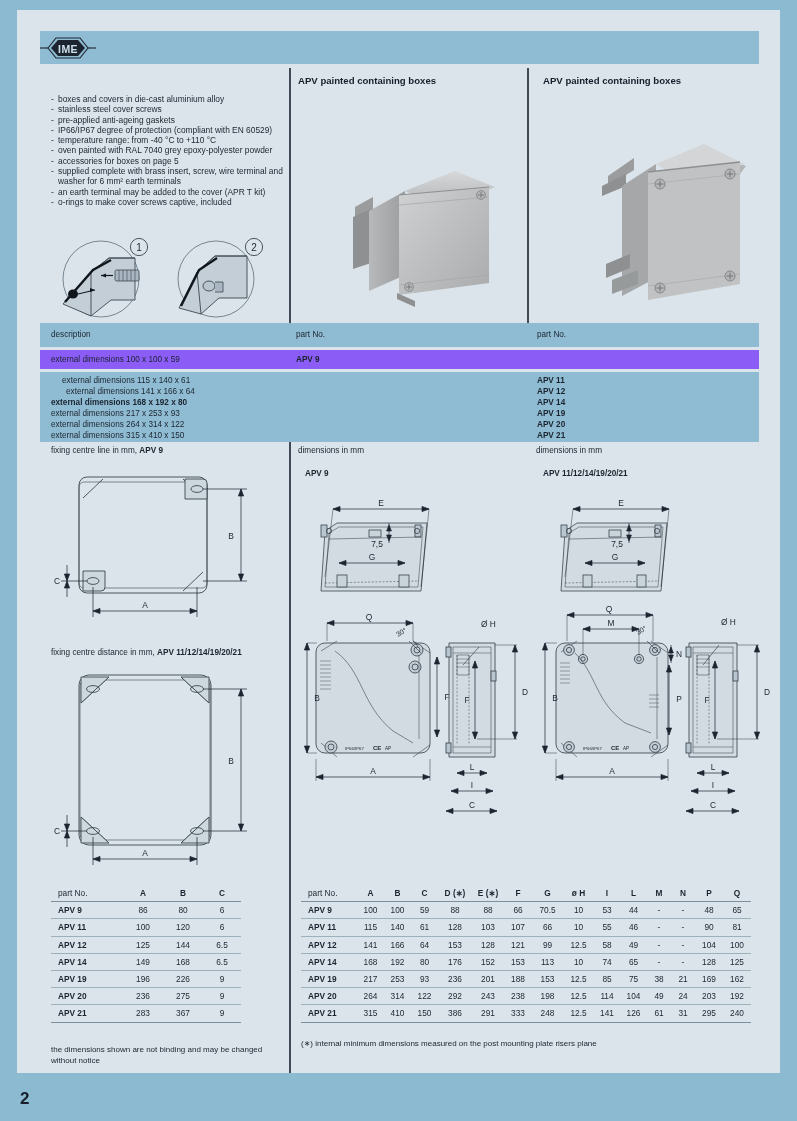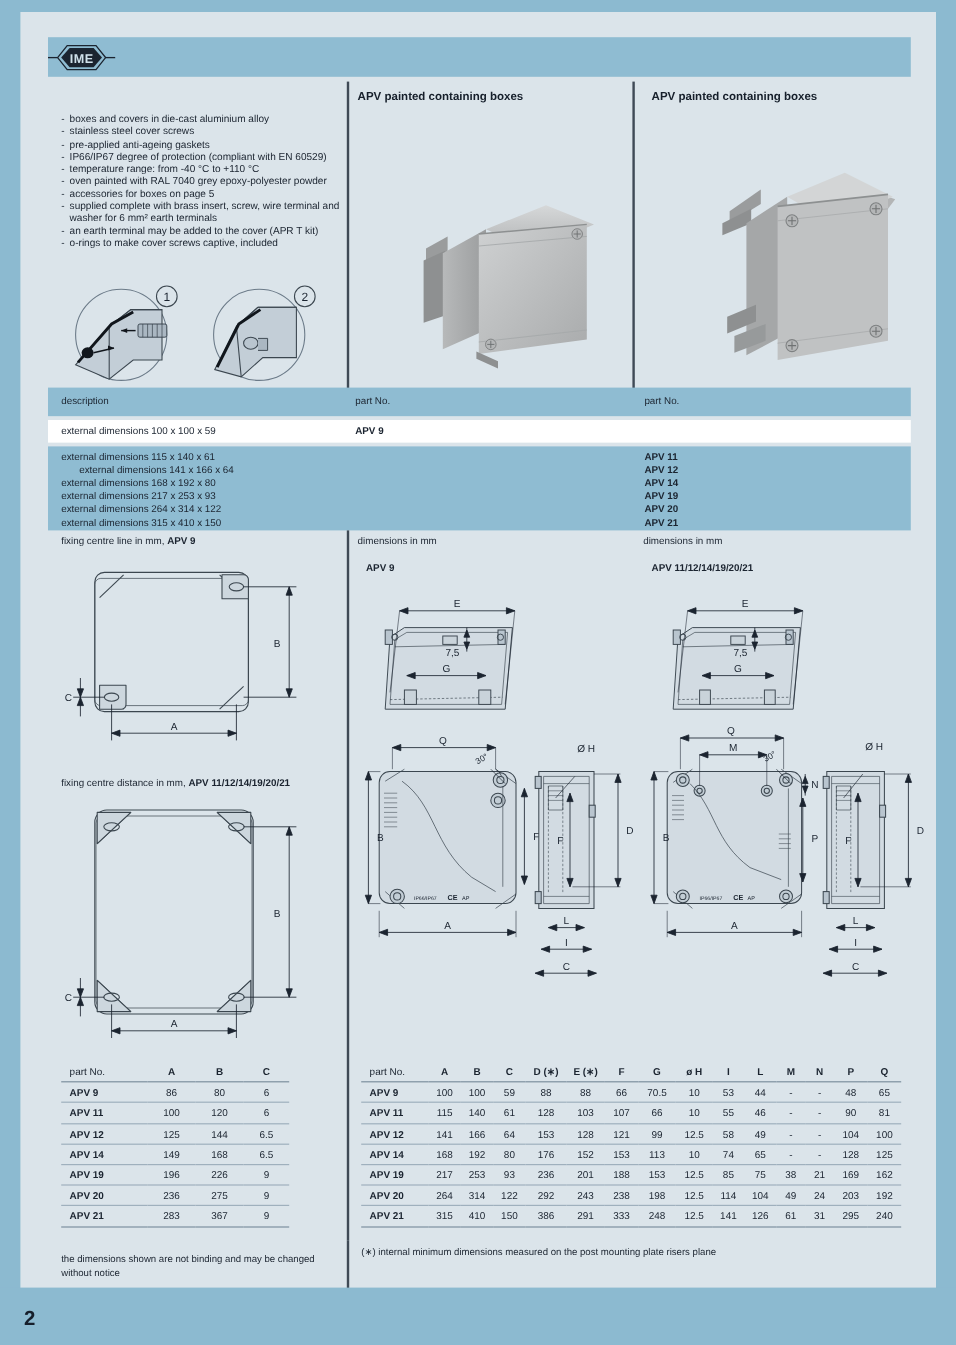--- a/index.html
+++ b/index.html
@@ -52,21 +52,21 @@
   
   .photo-head {
     position: absolute; font-size: 9.6px; font-weight: bold; color: #161f2b;
   }
   .photo-head.p1 { left: 281px; top: 65px; }
   .photo-head.p2 { left: 526px; top: 65px; }
   .photo { position: absolute; }
   
   .band { position: absolute; left: 23px; width: 719px; }
   .band.dark  { background: #8fbcd2; }
-  .band.light { background: #ffffff; }
+  .band.light { background: #8b5cf6; }
   .band-cell { position: absolute; font-size: 8.2px; color: #1b2430; }
   .band-cell.b { font-weight: bold; }
   .gapline { position: absolute; left: 23px; width: 719px; height: 3px; background: #dbe4ea; }
   
   .dlabel { position: absolute; font-size: 8.2px; color: #1b2430; }
   .dlabel.bold { font-weight: bold; }
   
   table.dt { position: absolute; border-collapse: collapse; font-size: 8.3px; }
   table.dt th, table.dt td {
     padding: 3.1px 0; text-align: center; color: #1b2430; font-weight: normal;
@@ -273,25 +273,25 @@
   <div class="gapline" style="top:337px;"></div>
 
   <div class="band light" style="top:340px; height:19px;">
     <div class="band-cell" style="left:11px; top:5px;">external dimensions 100 x 100 x 59</div>
     <div class="band-cell b" style="left:256px; top:5px;">APV 9</div>
   </div>
 
   <div class="gapline" style="top:359px;"></div>
 
   <div class="band dark" style="top:362px; height:70px;">
-    <div class="band-cell" style="left:11px; top:4px;">external dimensions 115 x 140 x 61</div>
+    <div class="band-cell" style="left:22px; top:4px;">external dimensions 115 x 140 x 61</div>
     <div class="band-cell b" style="left:497px; top:4px;">APV 11</div>
     <div class="band-cell" style="left:11px; top:15px;margin-left:15px;">external dimensions 141 x 166 x 64</div>
     <div class="band-cell b" style="left:497px; top:15px;">APV 12</div>
-    <div class="band-cell" style="left:11px; top:26px;">external dimensions 168 x 192 x 80</div>
+    <div class="band-cell" style="left:11px; top:26px;font-weight:bold;">external dimensions 168 x 192 x 80</div>
     <div class="band-cell b" style="left:497px; top:26px;">APV 14</div>
     <div class="band-cell" style="left:11px; top:37px;">external dimensions 217 x 253 x 93</div>
     <div class="band-cell b" style="left:497px; top:37px;">APV 19</div>
     <div class="band-cell" style="left:11px; top:48px;">external dimensions 264 x 314 x 122</div>
     <div class="band-cell b" style="left:497px; top:48px;">APV 20</div>
     <div class="band-cell" style="left:11px; top:59px;">external dimensions 315 x 410 x 150</div>
     <div class="band-cell b" style="left:497px; top:59px;">APV 21</div>
   </div>
 
   <div class="vrule c1b"></div>

